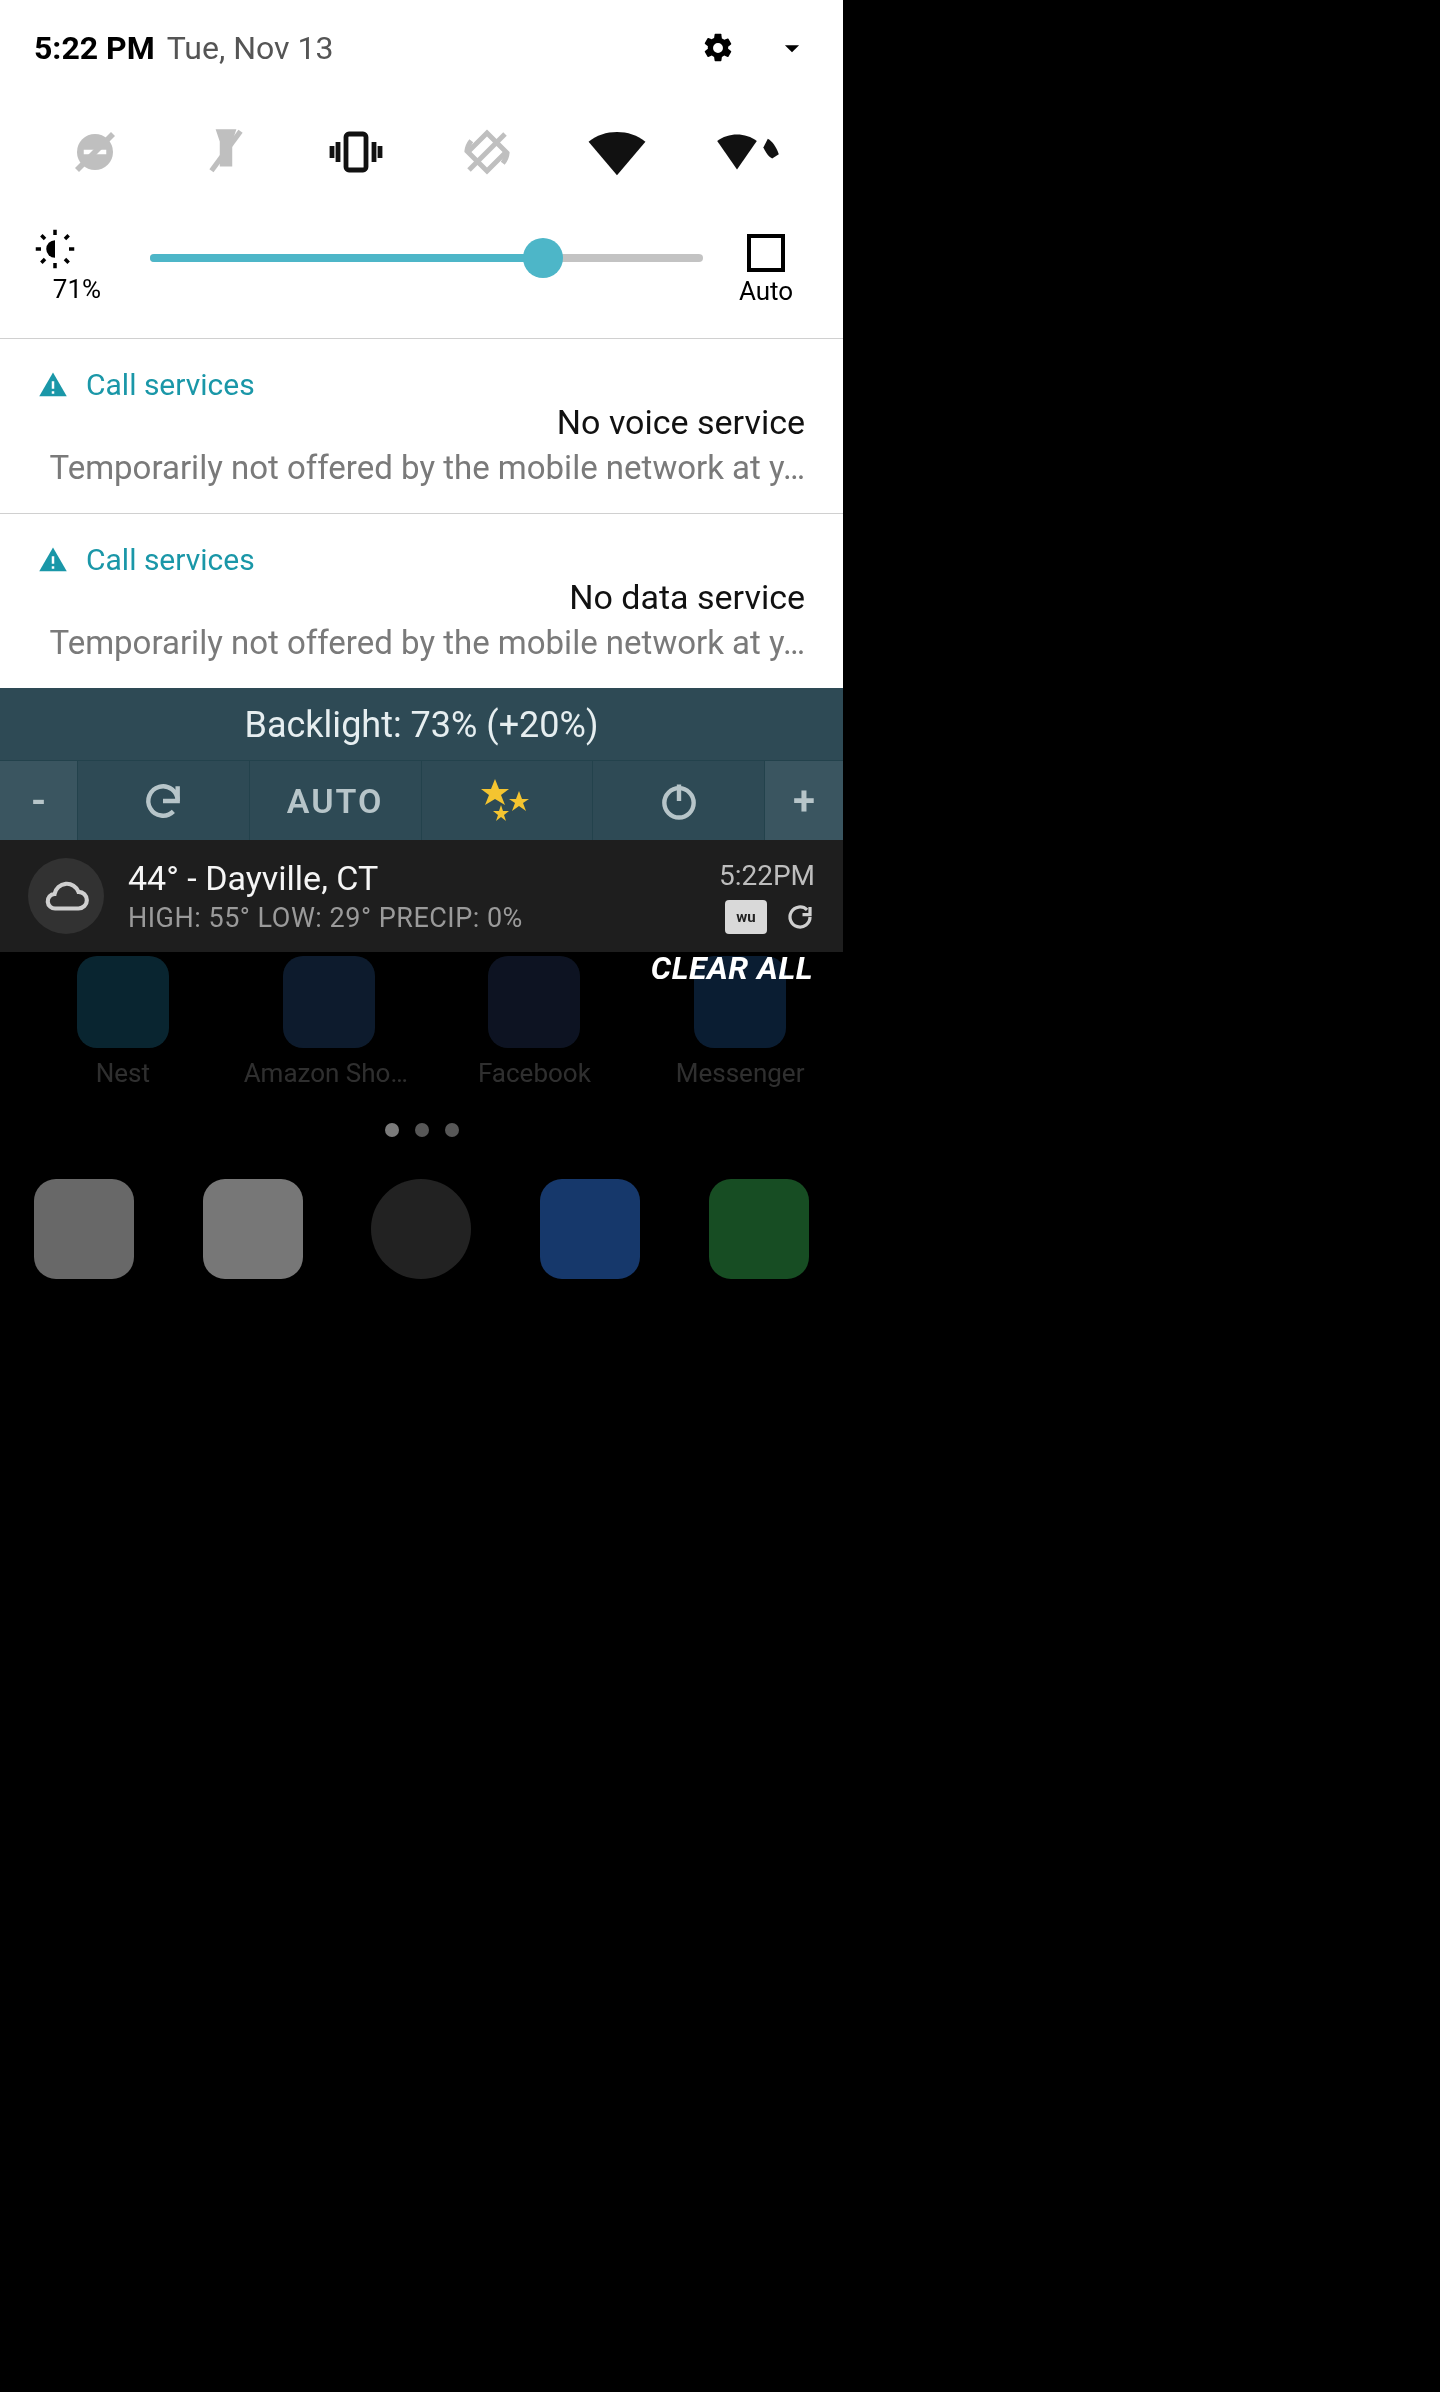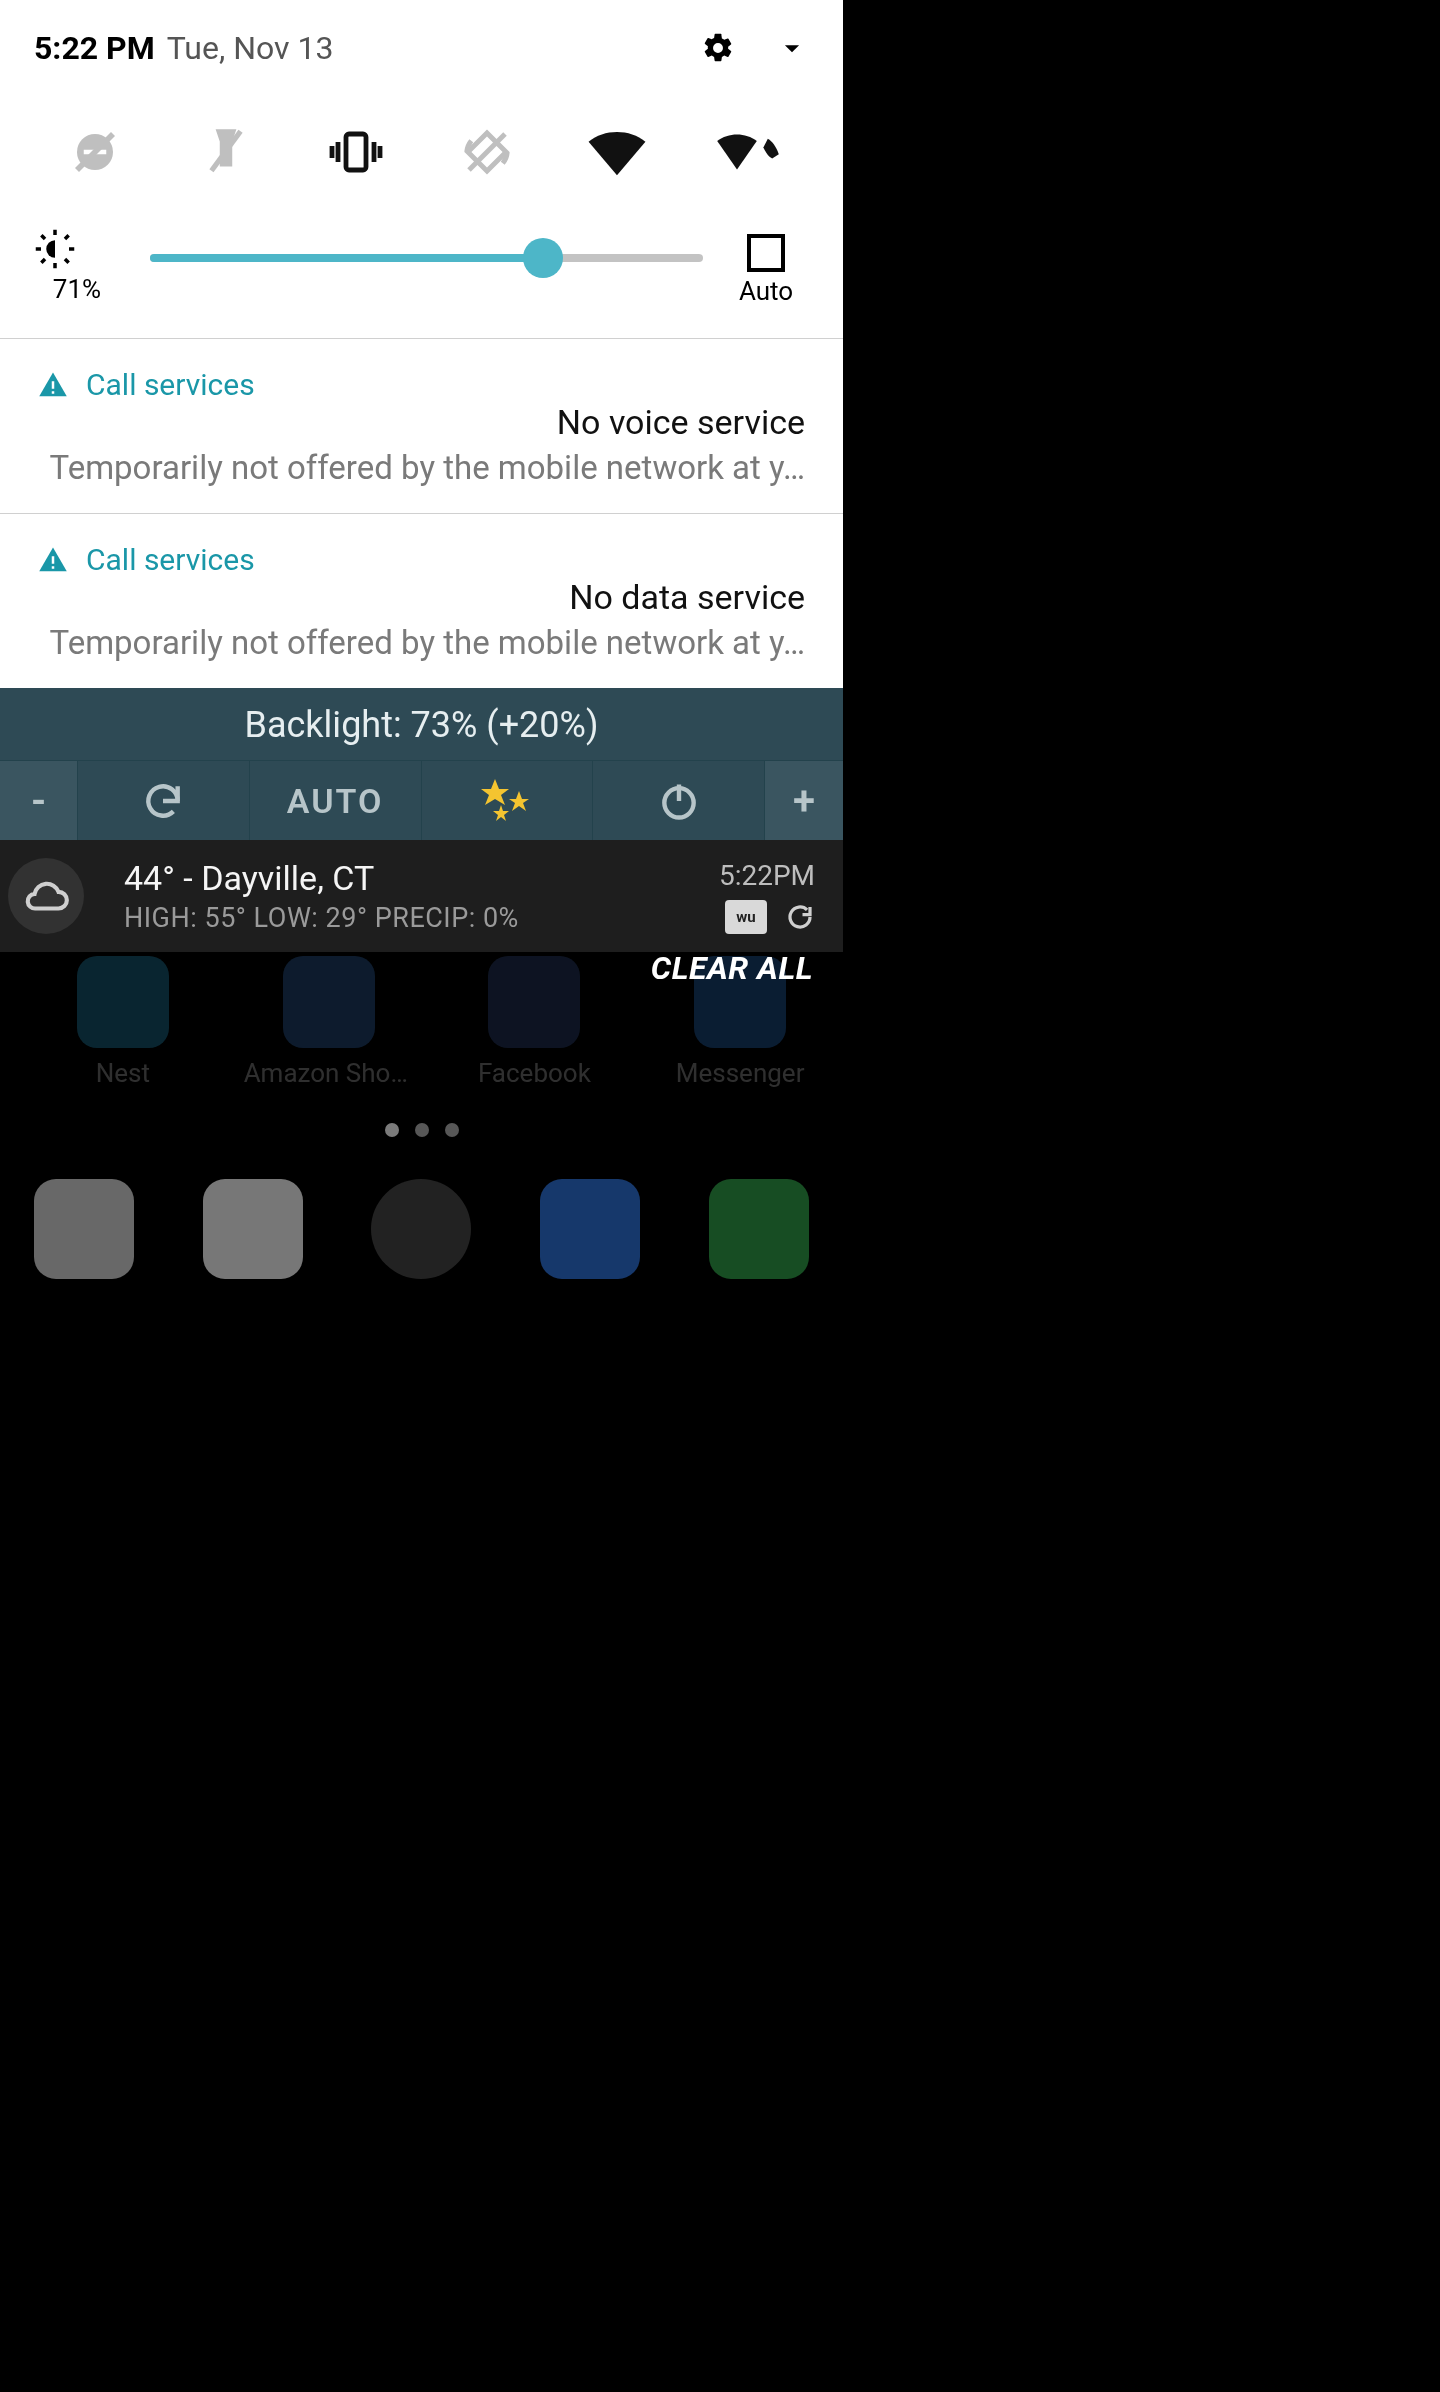--- a/index.html
+++ b/index.html
@@ -74,22 +74,22 @@
   .backlight-row { display:flex; align-items:stretch; height:80px; border-top:1px solid #23424c;}
   .bl-cell {
     flex:1; display:flex; align-items:center; justify-content:center;
     border-right:1px solid #23424c; color:#b7c5c9; font-size:34px; font-weight:600;
   }
   .bl-cell:last-child{border-right:none;}
   .bl-edge { flex:0 0 78px; background:#3a5560; font-size:40px; }
   
   .weather {
     background:#1e1e1e; color:#e8e8e8;
-    display:flex; align-items:center; padding:18px 28px 18px 8px;
-    gap:40px;
+    display:flex; align-items:center; padding:18px 28px 18px 28px;
+    gap:24px;
   }
   .cloud-circ {
     width:76px;height:76px;border-radius:50%;background:#323232;
     display:flex;align-items:center;justify-content:center;
   }
   .w-main { flex:1; }
   .w-line1 { font-size:34px; color:#f5f5f5; }
   .w-line2 { font-size:27px; color:#9a9a9a; margin-top:4px; letter-spacing:0.5px;}
   .w-right { text-align:right; }
   .w-time { font-size:28px; color:#bdbdbd; }

